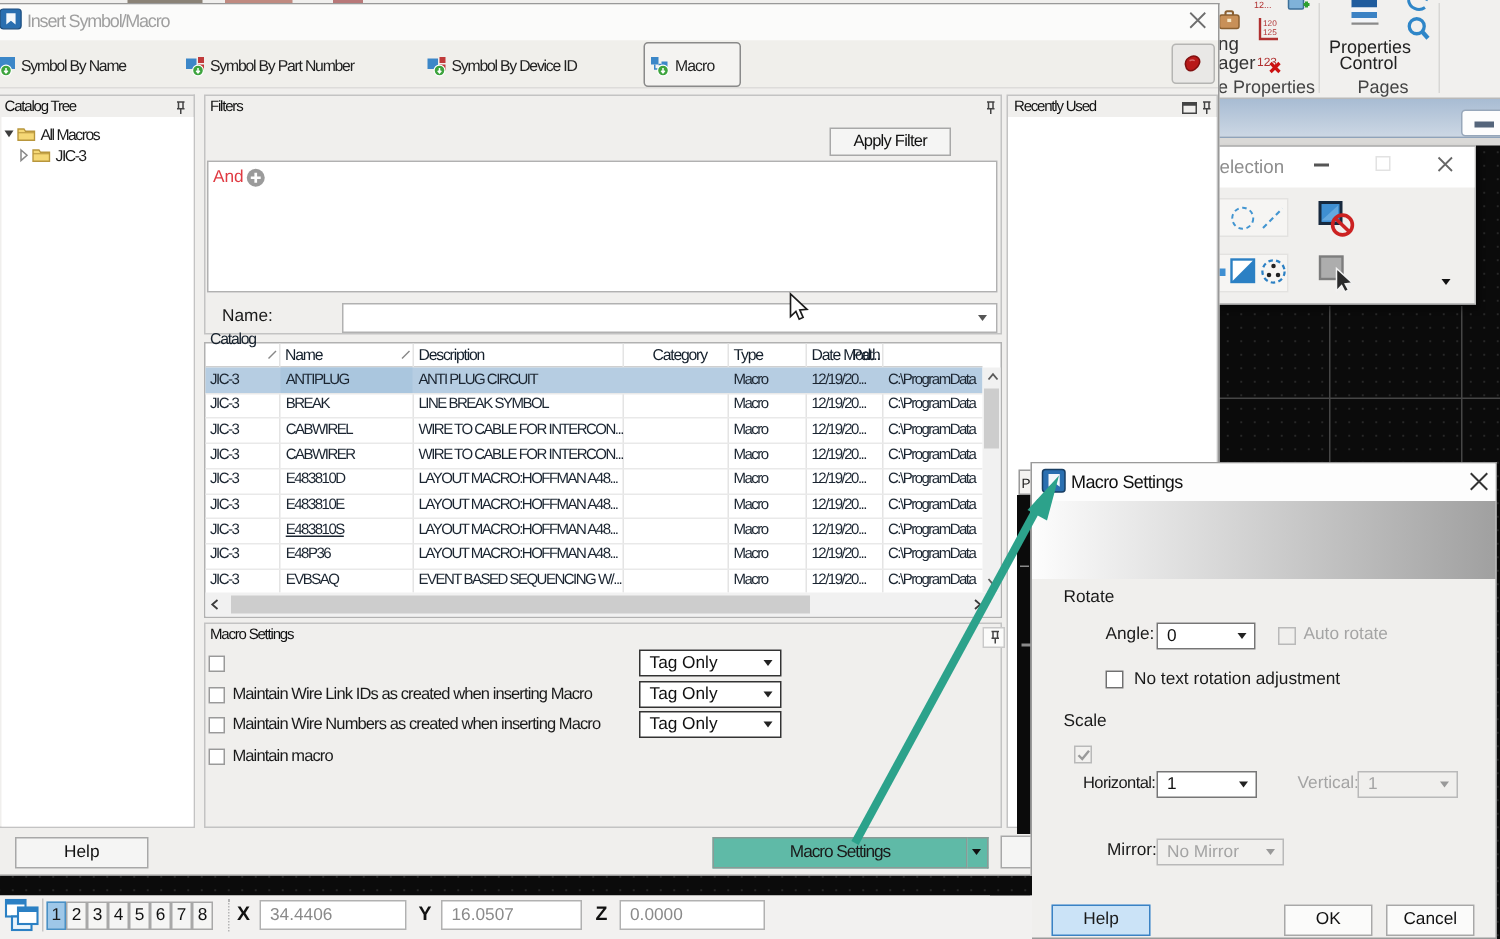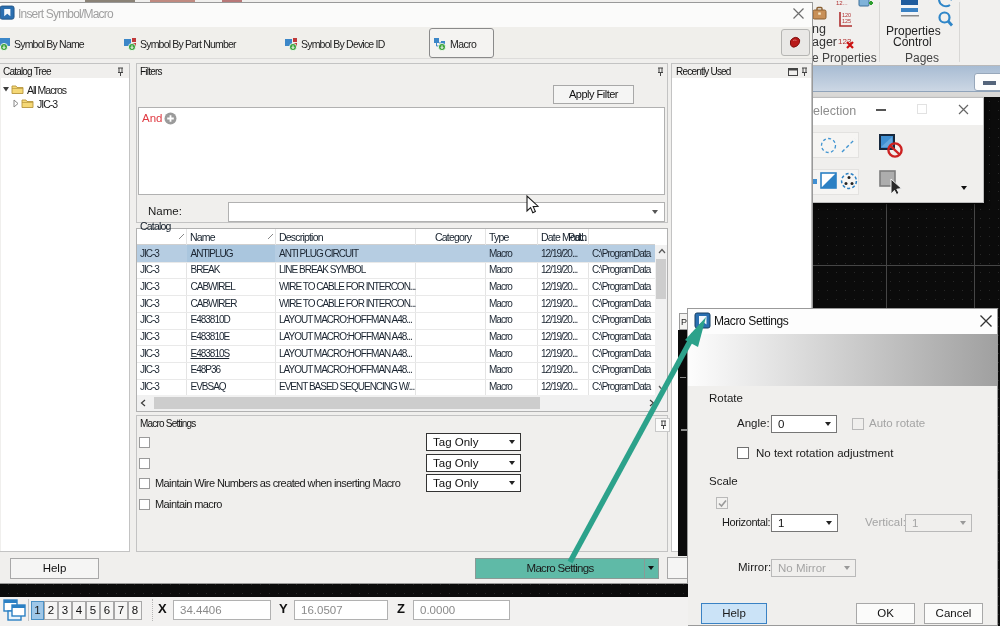--- a/index.html
+++ b/index.html
@@ -355,20 +355,21 @@
 <div class="abs" style="left:655px; top:418px; width:15px; height:14px; background:#fbfbfa; border:1px solid #c9c9c9;"></div>
 <svg style="left:659px; top:420px;" width="9" height="10" viewBox="0 0 9 10">
   <path d="M2 1 h5 M2 5.5 h5 M3 1 v4.5 M6 1 v4.5 M4.5 5.5 v3.5" stroke="#444" stroke-width="1"></path>
 </svg>
 <div class="cb" style="left:139px; top:437px; width:11px; height:11px; border-color:#9a9a9a;"></div>
 <div class="combo" style="left:426px; top:433px; width:95px; height:18px; border-color:#333;">
       <span style="position:absolute; left:6px; top:2px;">Tag Only</span>
     </div>
 <div class="caret" style="left:509px; top:440px;"></div>
 <div class="cb" style="left:139px; top:457.5px; width:11px; height:11px; border-color:#9a9a9a;"></div>
+<div class="t" style="left:155px; top:456.5px; font-size:11px; letter-spacing:-0.6px;">Maintain Wire Link IDs as created when inserting Macro</div>
 <div class="combo" style="left:426px; top:453.5px; width:95px; height:18px; border-color:#333;">
       <span style="position:absolute; left:6px; top:2px;">Tag Only</span>
     </div>
 <div class="caret" style="left:509px; top:460.5px;"></div>
 <div class="cb" style="left:139px; top:478px; width:11px; height:11px; border-color:#9a9a9a;"></div>
 <div class="t" style="left:155px; top:477px; font-size:11px; letter-spacing:-0.6px;">Maintain Wire Numbers as created when inserting Macro</div>
 <div class="combo" style="left:426px; top:474px; width:95px; height:18px; border-color:#333;">
       <span style="position:absolute; left:6px; top:2px;">Tag Only</span>
     </div>
 <div class="caret" style="left:509px; top:481px;"></div>

